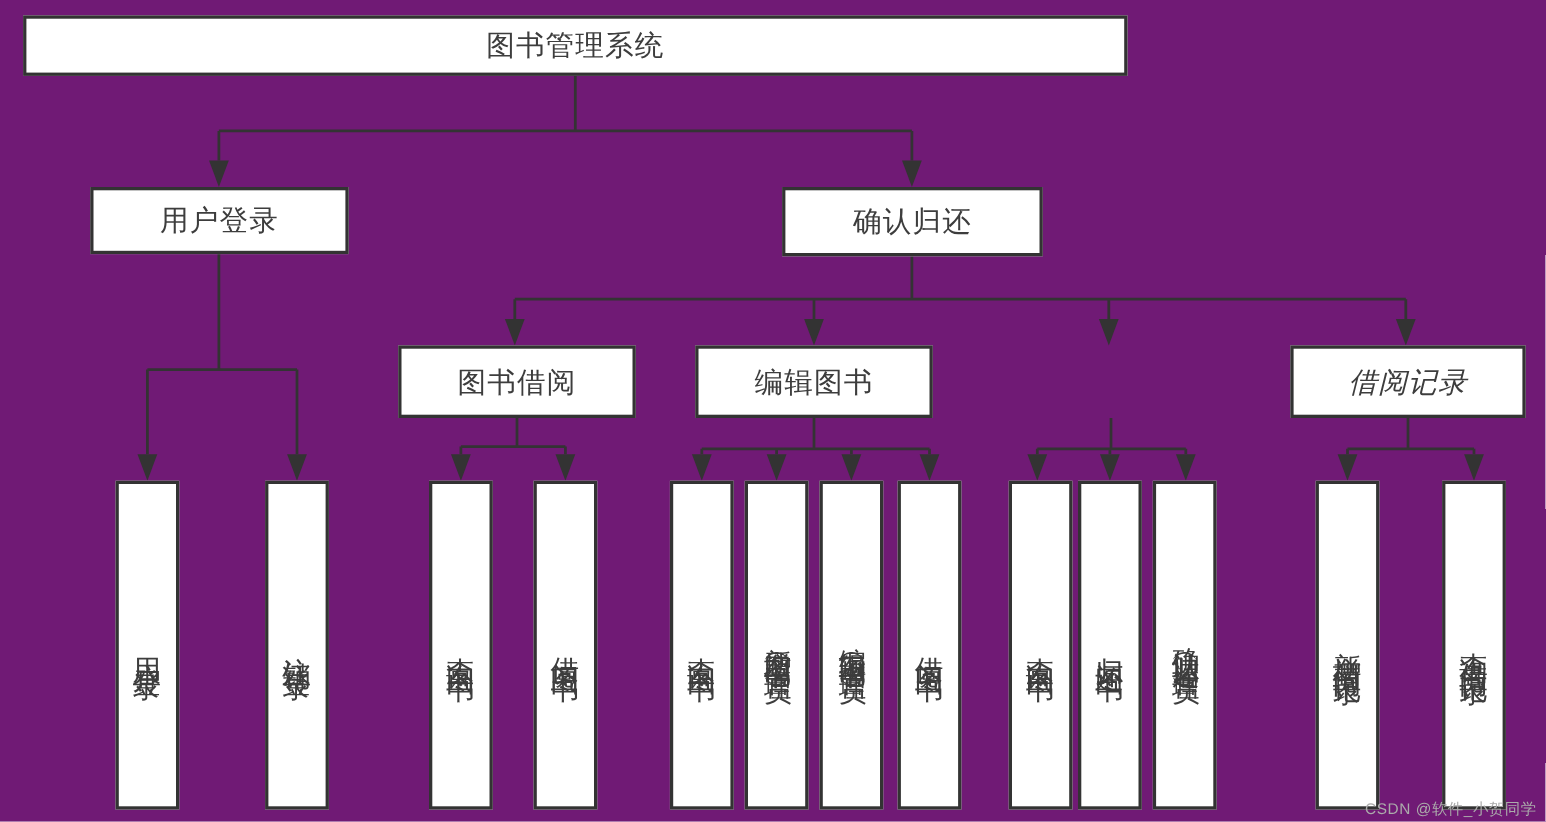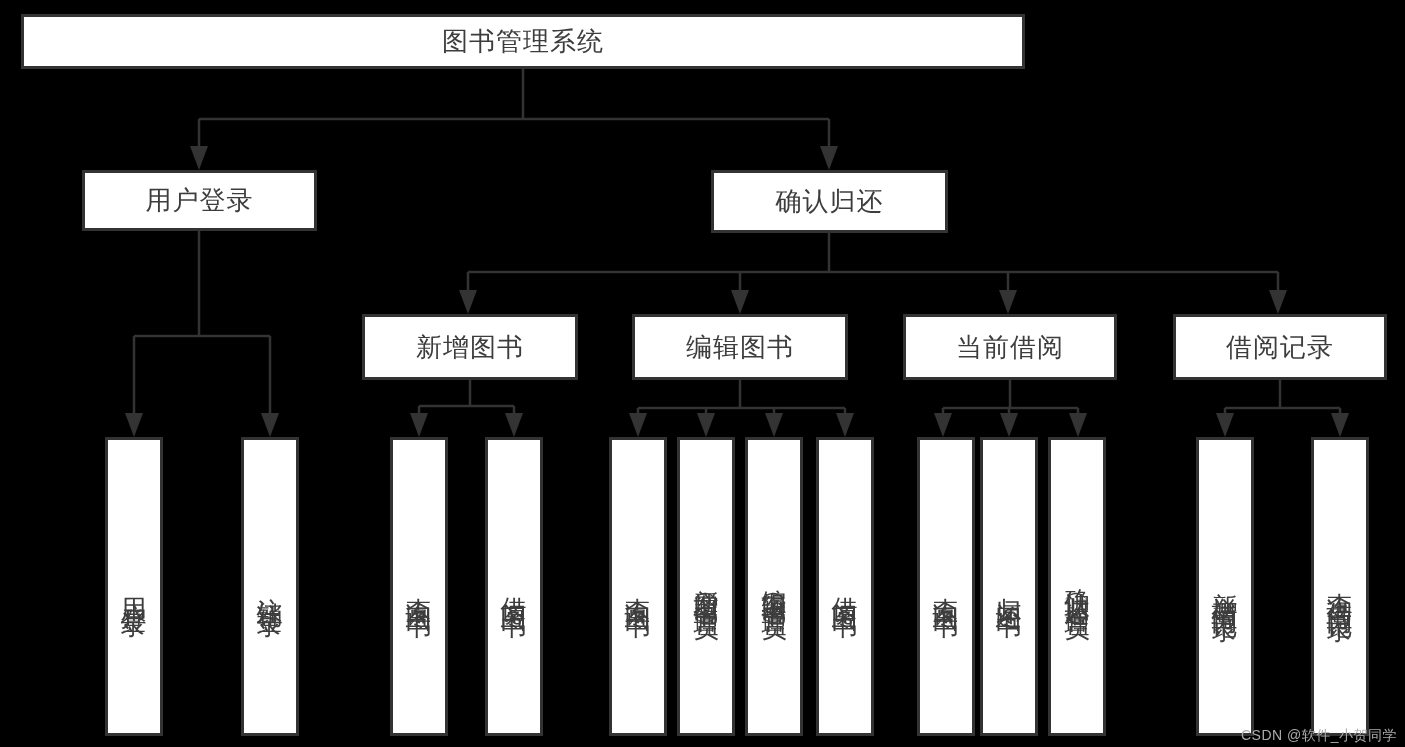--- a/index.html
+++ b/index.html
@@ -8,21 +8,21 @@
     width: 1405px;
     height: 747px;
     background: #ffffff;
     font-family: "Liberation Sans", sans-serif;
     overflow: hidden;
   }
   #canvas {
     position: relative;
     width: 1405px;
     height: 747px;
-    background: #000000;
+    background: #701a75;
   }
   #connector-svg {
     position: absolute;
     left: 0; top: 0;
     width: 1405px;
     height: 747px;
     z-index: 1;
   }
   .hbox {
     position: absolute;
@@ -109,24 +109,23 @@
       <polygon points="1216,413 1234,413 1225,437"></polygon>
       <polygon points="1331,413 1349,413 1340,437"></polygon>
     </g>
   </svg>
 
   <div class="hbox" style="left:21px; top:14px; width:1004px; height:55px;">图书管理系统</div>
 
   <div class="hbox" style="left:82px; top:170px; width:235px; height:61px;">用户登录</div>
   <div class="hbox" style="left:711px; top:170px; width:237px; height:63px;">确认归还</div>
 
-  <div class="hbox" style="left:362px; top:314px; width:216px; height:66px;">新增图书</div>
+  <div class="hbox" style="left:362px; top:314px; width:216px; height:66px;">图书借阅</div>
   <div class="hbox" style="left:632px; top:314px; width:216px; height:66px;">编辑图书</div>
-  <div class="hbox" style="left:903px; top:314px; width:214px; height:66px;">当前借阅</div>
-  <div class="hbox" style="left:1173px; top:314px; width:214px; height:66px;">借阅记录</div>
+  <div class="hbox" style="left:1173px; top:314px; width:214px; height:66px;font-style:italic;">借阅记录</div>
 
   <div class="leaf" style="left:105px;">
     <span class="vtext">用户登录</span>
   </div>
   <div class="leaf" style="left:241px;">
     <span class="vtext">注销登录</span>
   </div>
 
   <div class="leaf" style="left:390px;">
     <span class="vtext">查询图书</span>

